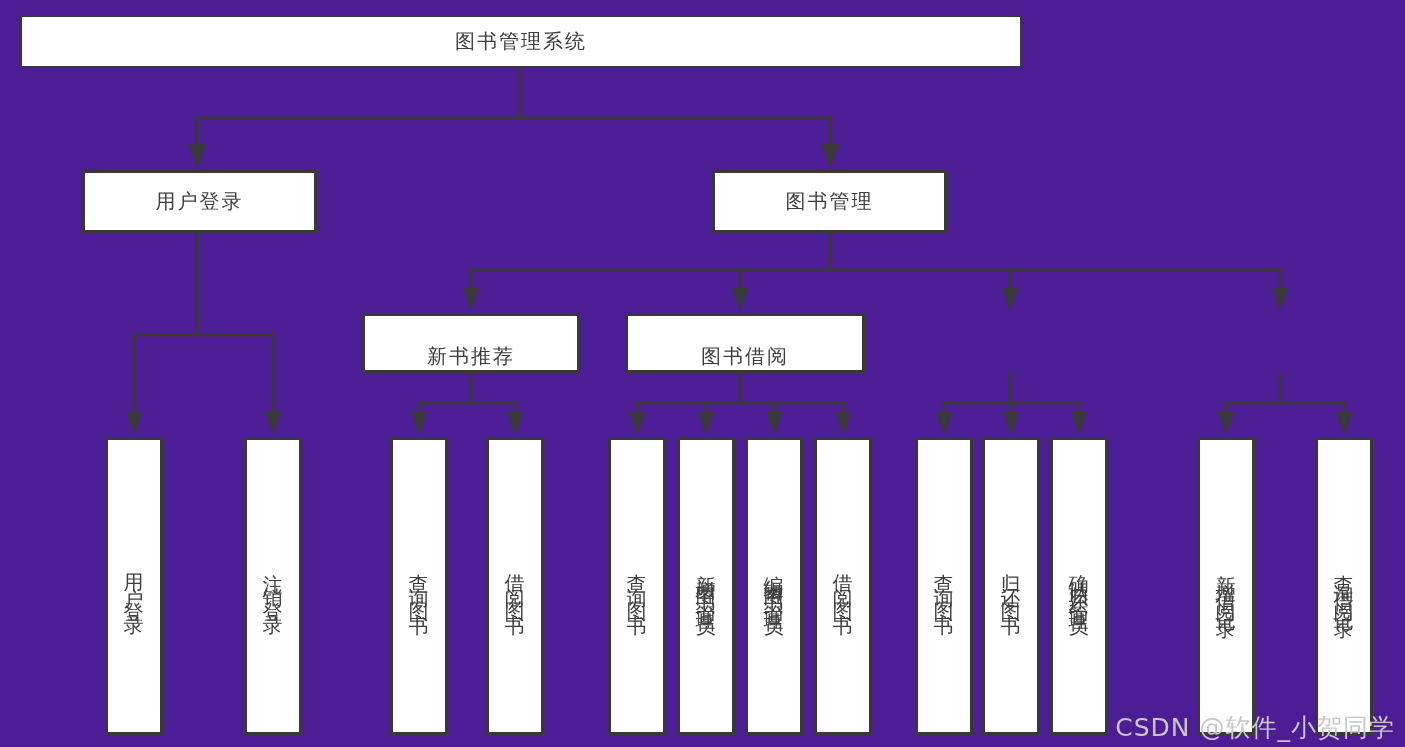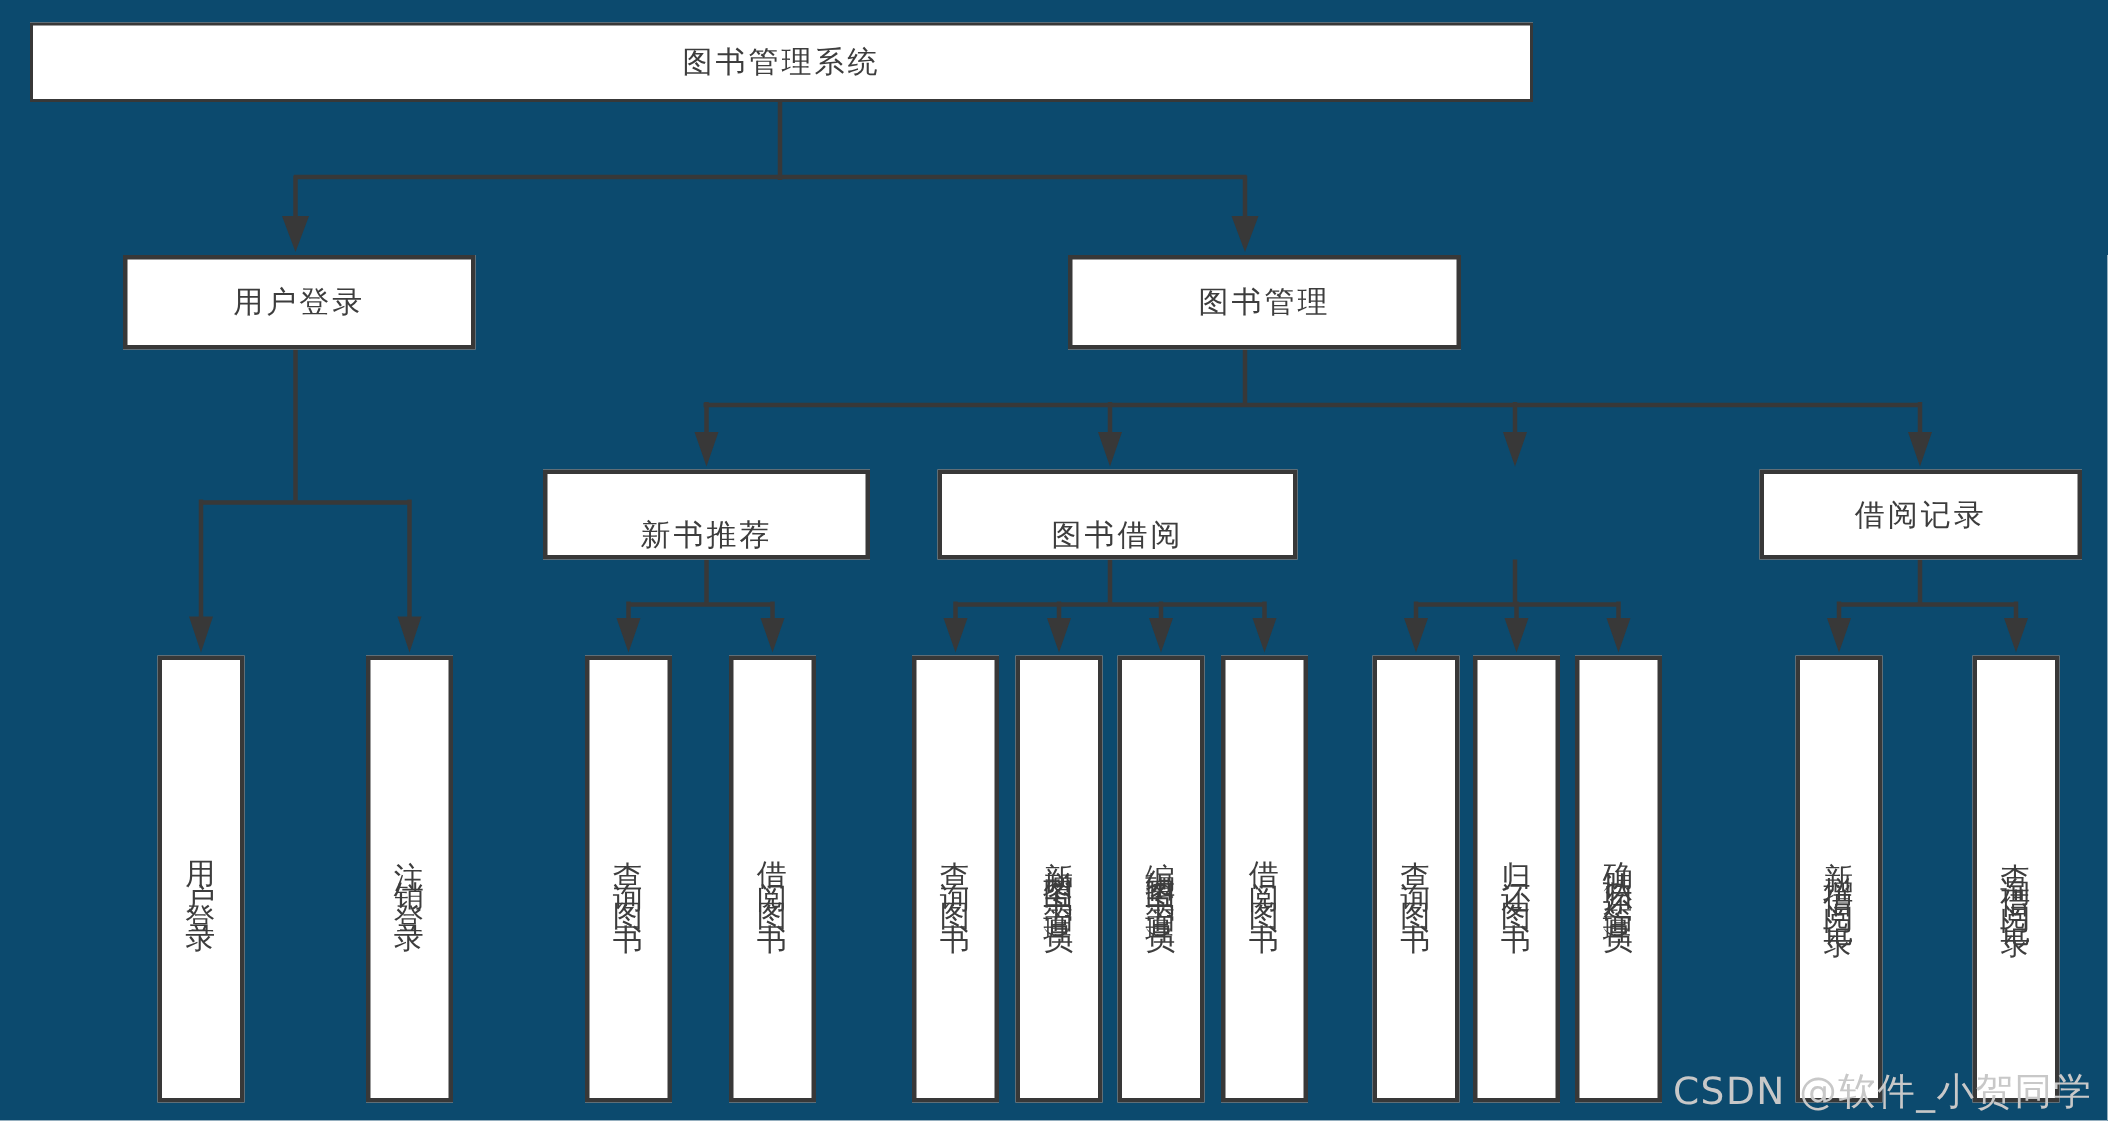--- a/index.html
+++ b/index.html
@@ -1,20 +1,20 @@
 <!DOCTYPE html>
 <html><head>
 <meta charset="utf-8">
 <style>
   html, body { margin: 0; padding: 0; background: #ffffff; }
   .canvas {
     position: relative;
     width: 1405px;
     height: 747px;
-    background: #0c4a6e;
+    background: #4c1d95;
     font-family: "DejaVu Sans", "Liberation Sans", sans-serif;
     overflow: hidden;
   }
   .connectors {
     position: absolute;
     left: 0; top: 0;
     width: 1405px; height: 747px;
   }
   .box {
     position: absolute;
@@ -125,32 +125,29 @@
     <polygon points="1336,412 1352,412 1344,435" stroke="none"></polygon>
   </svg>
 
   <div class="box root" style="left:20px; top:15px; width:1002px; height:53px;">
     <span class="hlabel">图书管理系统</span>
   </div>
 
   <div class="box" style="left:82px; top:170px; width:235px; height:63px;">
     <span class="hlabel">用户登录</span>
   </div>
-  <div class="box" style="left:712px; top:170px; width:262px; height:63px;">
+  <div class="box" style="left:712px; top:170px; width:235px; height:63px;">
     <span class="hlabel">图书管理</span>
   </div>
 
   <div class="box" style="left:362px; top:313px; width:218px; height:60px;align-items:flex-end;">
     <span class="hlabel">新书推荐</span>
   </div>
   <div class="box" style="left:625px; top:313px; width:240px; height:60px;align-items:flex-end;">
     <span class="hlabel">图书借阅</span>
-  </div>
-  <div class="box" style="left:1173px; top:313px; width:215px; height:60px;">
-    <span class="hlabel">借阅记录</span>
   </div>
 
   <div class="box leaf short" style="left:105px;">
     <span class="vtext">用户登录</span>
   </div>
   <div class="box leaf short" style="left:244px;">
     <span class="vtext">注销登录</span>
   </div>
 
   <div class="box leaf short" style="left:390px;">

